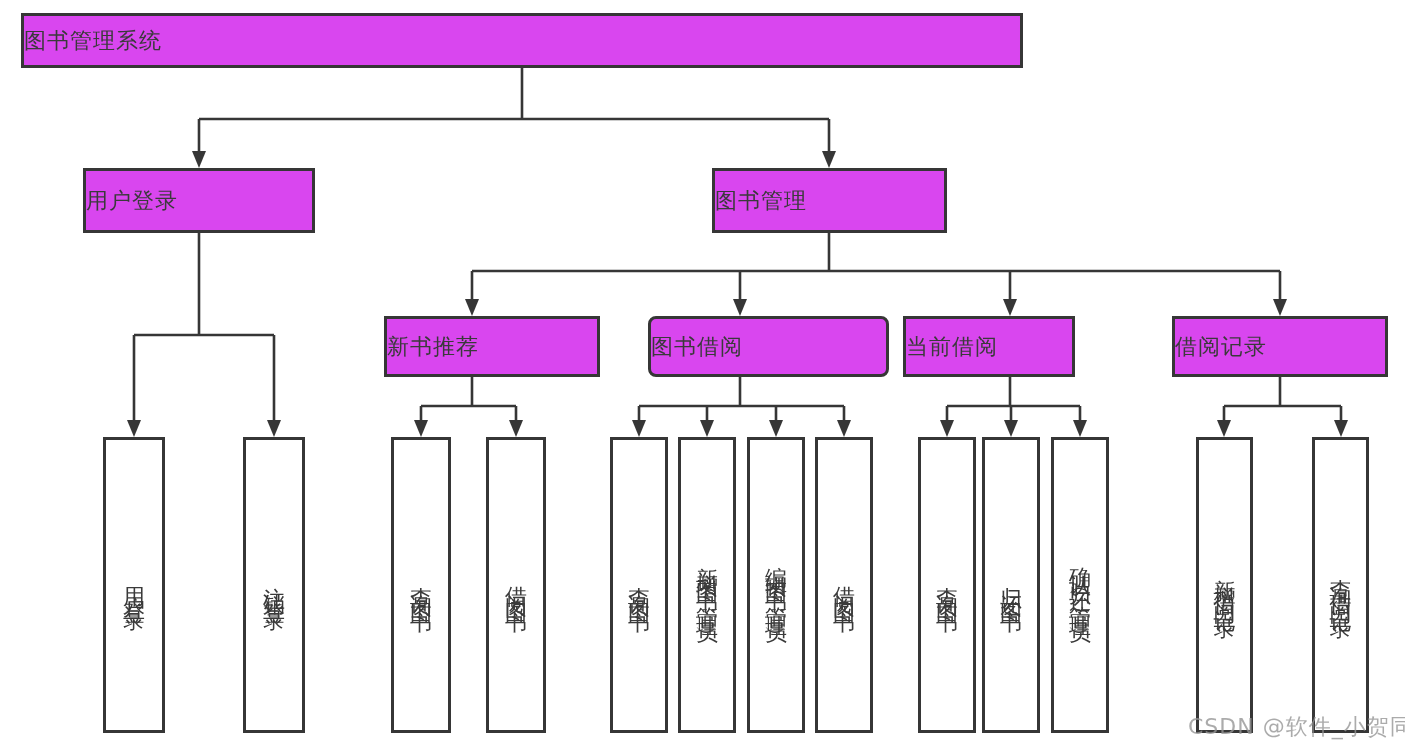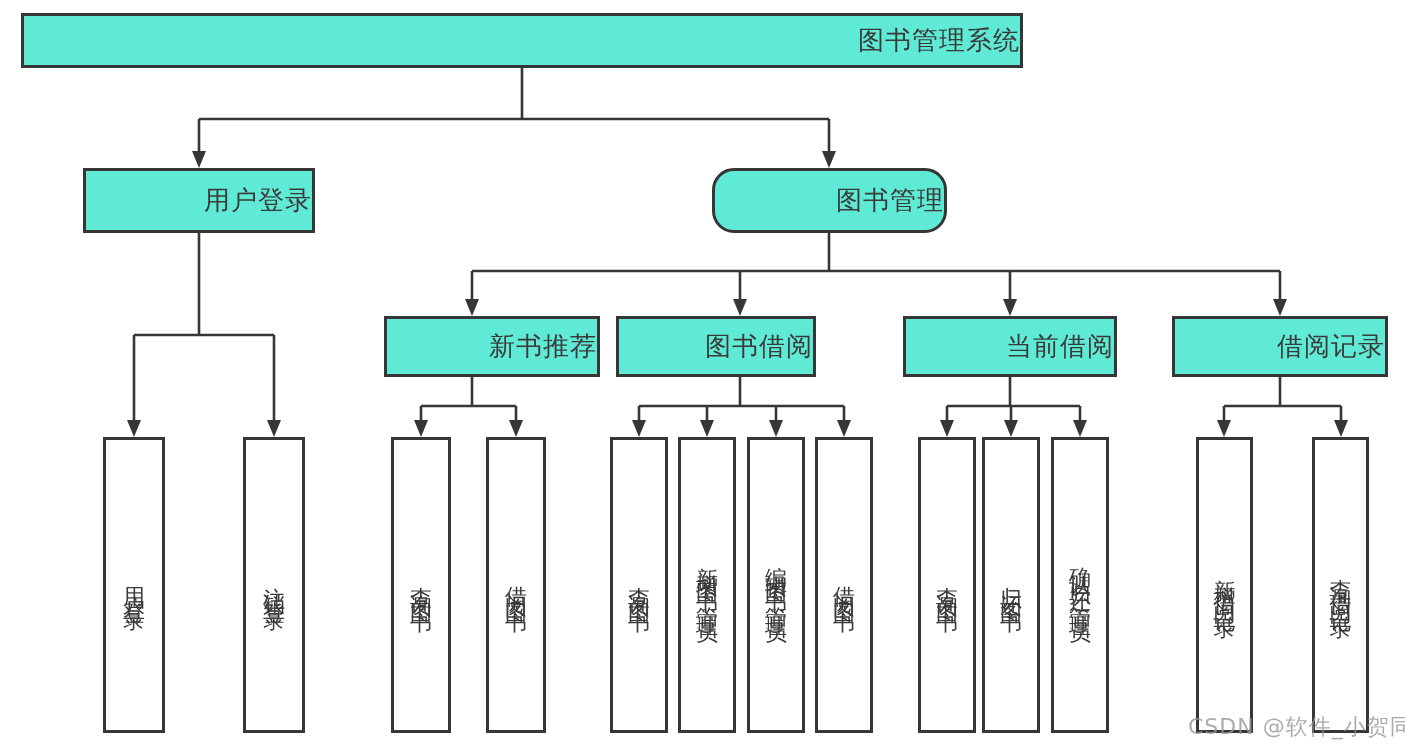--- a/index.html
+++ b/index.html
@@ -20,26 +20,26 @@
     left: 0;
     top: 0;
     width: 1405px;
     height: 747px;
     z-index: 1;
   }
   .node {
     position: absolute;
     box-sizing: border-box;
     border: 3px solid #363636;
-    background: #5eead4;
+    background: #d946ef;
     display: flex;
     align-items: center;
-    justify-content: flex-end;
+    justify-content: flex-start;
     color: #3a3a3a;
-    font-size: 26px;
+    font-size: 22px;
     letter-spacing: 1px;
     z-index: 2;
     text-align: center;
   }
   .node.root {
     left: 21px; top: 13px; width: 1002px; height: 55px;
   }
   .node.branch {
     height: 65px;
   }
@@ -138,31 +138,31 @@
     </g>
   </svg>
 
   <div class="node root">
     <span>图书管理系统</span>
   </div>
 
   <div class="node branch" style="left:83px; top:168px; width:232px;">
     <span>用户登录</span>
   </div>
-  <div class="node branch" style="left:712px; top:168px; width:235px;border-radius:22px;">
+  <div class="node branch" style="left:712px; top:168px; width:235px;">
     <span>图书管理</span>
   </div>
 
   <div class="node sub" style="left:364px; top:316px; width:216px;margin-left:20px;">
     <span>新书推荐</span>
   </div>
-  <div class="node sub" style="left:616px; top:316px; width:200px;">
+  <div class="node sub" style="left:648px; top:316px; width:241px;border-radius:8px;">
     <span>图书借阅</span>
   </div>
-  <div class="node sub" style="left:903px; top:316px; width:214px;">
+  <div class="node sub" style="left:903px; top:316px; width:172px;">
     <span>当前借阅</span>
   </div>
   <div class="node sub" style="left:1172px; top:316px; width:216px;">
     <span>借阅记录</span>
   </div>
 
   <div class="leaf" style="left:103px; width:62px;">
     <span>用户登录</span>
   </div>
   <div class="leaf" style="left:243px; width:62px;">

